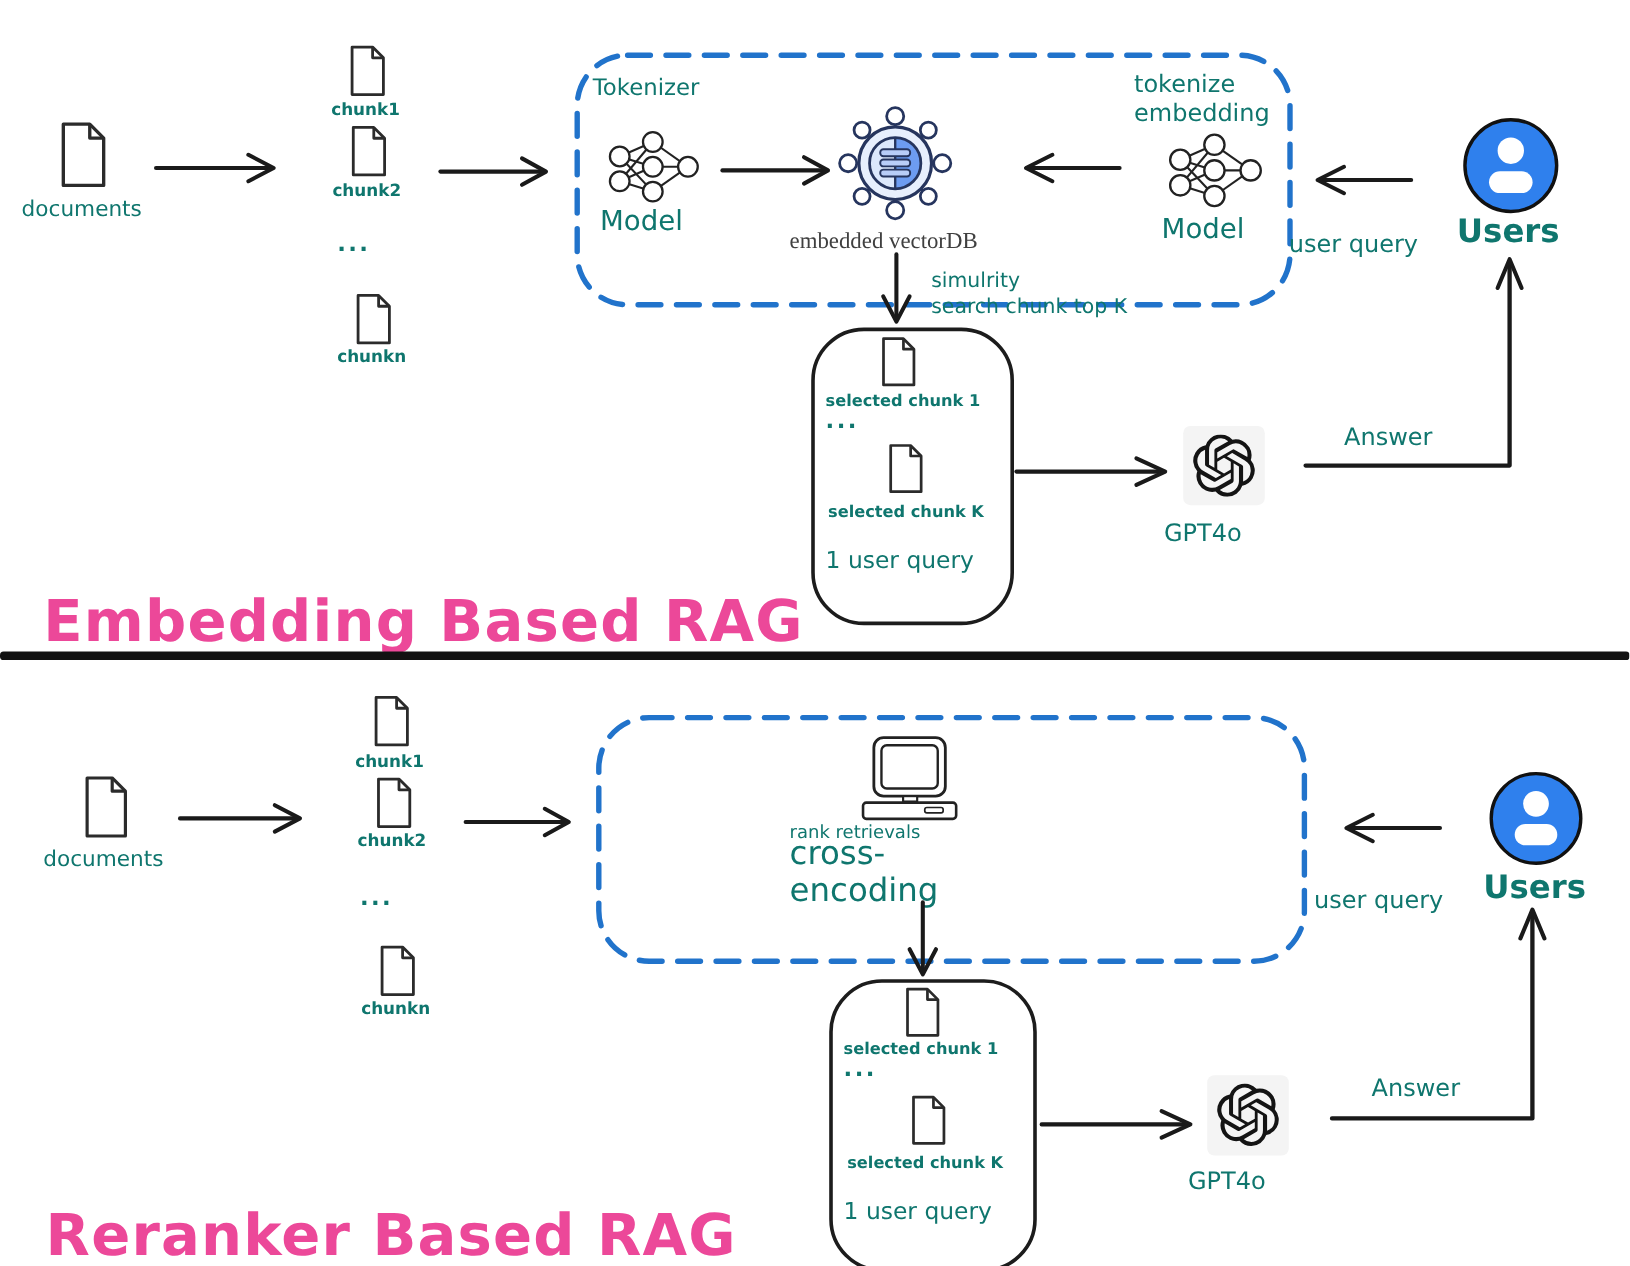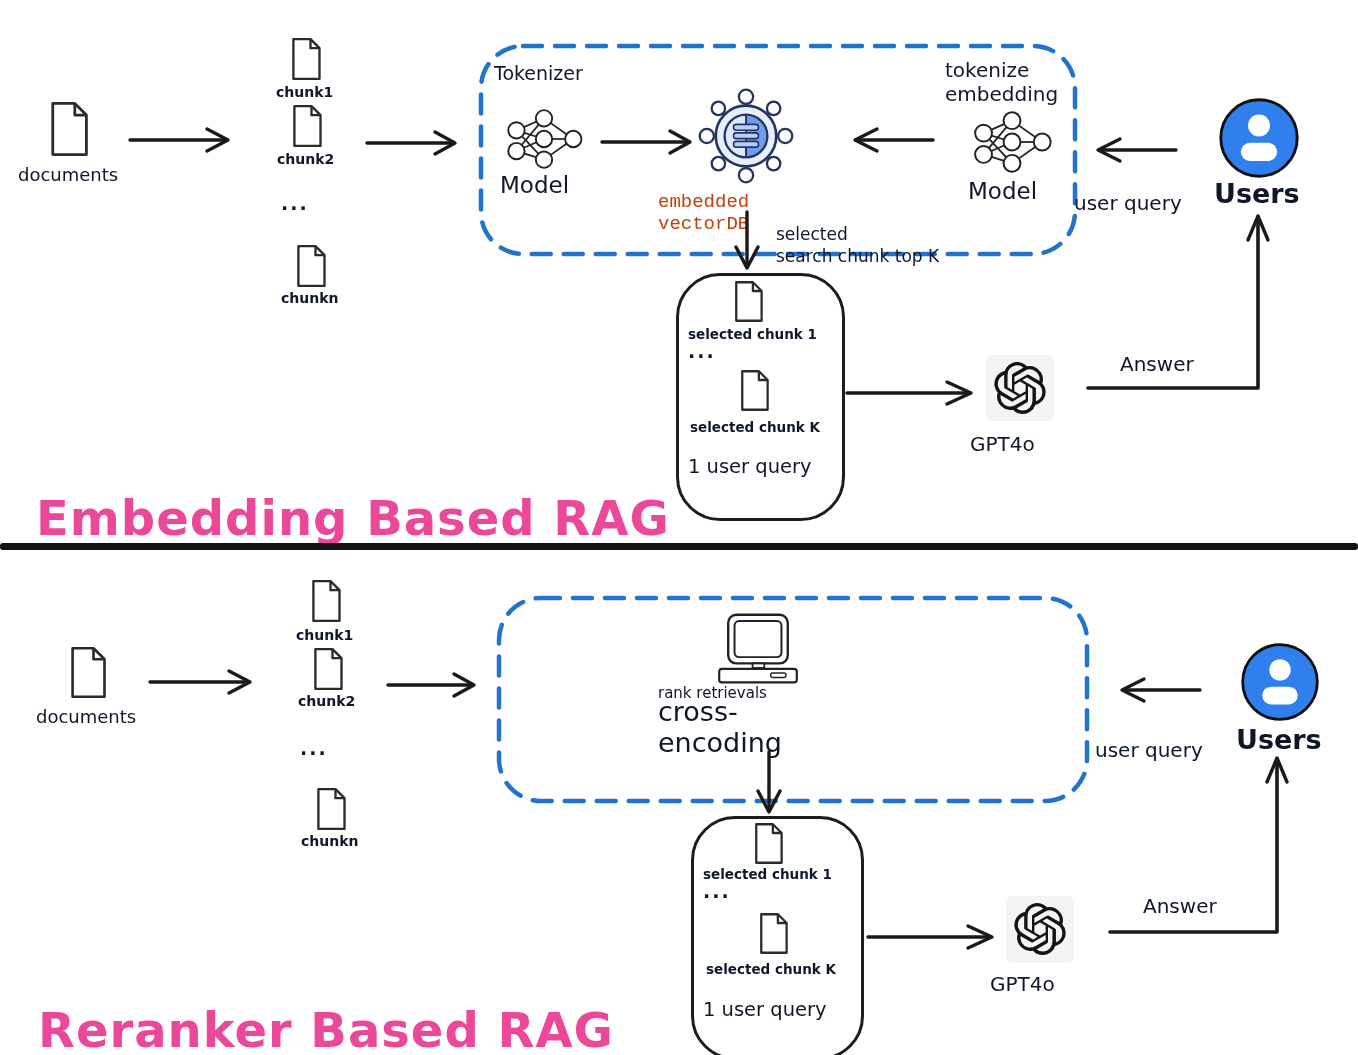--- a/index.html
+++ b/index.html
@@ -1,27 +1,27 @@
 <!DOCTYPE html>
 <html><head>
 <meta charset="utf-8">
 <style>
   html,body{margin:0;padding:0;background:#fff;}
   #canvas{position:relative;width:1358px;height:1055px;background:#fff;overflow:hidden;
           font-family:"DejaVu Sans",sans-serif;color:#1a1a1a;}
   .abs{position:absolute;}
-  .hand{font-family:"DejaVu Sans",sans-serif;color:#0f172a;}
+  .hand{font-family:"DejaVu Sans",sans-serif;color:#0f766e;}
   .center{text-align:left;}
   .title{font-size:48px;font-weight:700;letter-spacing:1px;color:#ec4899;white-space:nowrap;margin-top:40px;}
   .lbl-sm{font-size:14px;font-weight:600;}
   .lbl-md{font-size:18px;font-weight:400;}
   .lbl-lg{font-size:23px;font-weight:400;}
   .lbl-node{font-size:20px;font-weight:500;}
   .dots{font-weight:900;letter-spacing:2px;font-size:19px;line-height:10px;}
-  .plain{font-family:Liberation Mono, monospace;font-size:19px;color:#c2410c;}
+  .plain{font-family:Liberation Serif, serif;font-size:19px;color:#404040;}
   .selbox{border:3.5px solid #1c1c1c;border-radius:44px;background:#fff;}
   .gptbox{background:#f4f4f4;border-radius:6px;}
   .divider{background:#121212;border-radius:3px;}
   svg{display:block;}
 </style>
 </head>
 <body>
 
 <div id="canvas">
 
@@ -166,21 +166,21 @@
   </svg>
   <div class="abs hand lbl-node" style="left:1074px;top:191px">user query</div>
 
   <svg class="abs" style="left:1216px;top:95px" width="86" height="86" viewBox="0 0 90 90">
     <circle cx="45" cy="45" r="40" fill="#2f80ed" stroke="#111" stroke-width="3"></circle>
     <circle cx="45" cy="32" r="11.5" fill="#fff"></circle>
     <rect x="26" y="50" width="38" height="19" rx="9.5" fill="#fff"></rect>
   </svg>
   <div class="abs hand center" style="left:1214px;top:178px;width:90px;font-size:27px;font-weight:600">Users</div>
 
-  <div class="abs hand" style="left:776px;top:224px;font-size:17px">selected</div>
+  <div class="abs hand" style="left:776px;top:224px;font-size:17px">simulrity</div>
   <div class="abs hand" style="left:776px;top:246px;font-size:17px">search chunk top K</div>
 
   <svg class="abs" style="left:731px;top:210px" width="32" height="62">
     <path d="M16 2 V54" stroke="#1a1a1a" stroke-width="3.4" stroke-linecap="round" fill="none"></path>
     <path d="M5 37 L16 58 L27 37" stroke="#1a1a1a" stroke-width="3.4" stroke-linecap="round" stroke-linejoin="round" fill="none"></path>
   </svg>
 
   <div class="abs selbox" style="left:676px;top:273px;width:163px;height:242px"></div>
   <svg class="abs" style="left:731px;top:279px" width="35" height="45" viewBox="0 0 40 50">
     <path d="M6 3 H25 L35 13 V47 H6 Z" fill="#fff" stroke="#2b2b2b" stroke-width="2.6" stroke-linejoin="round"></path>

